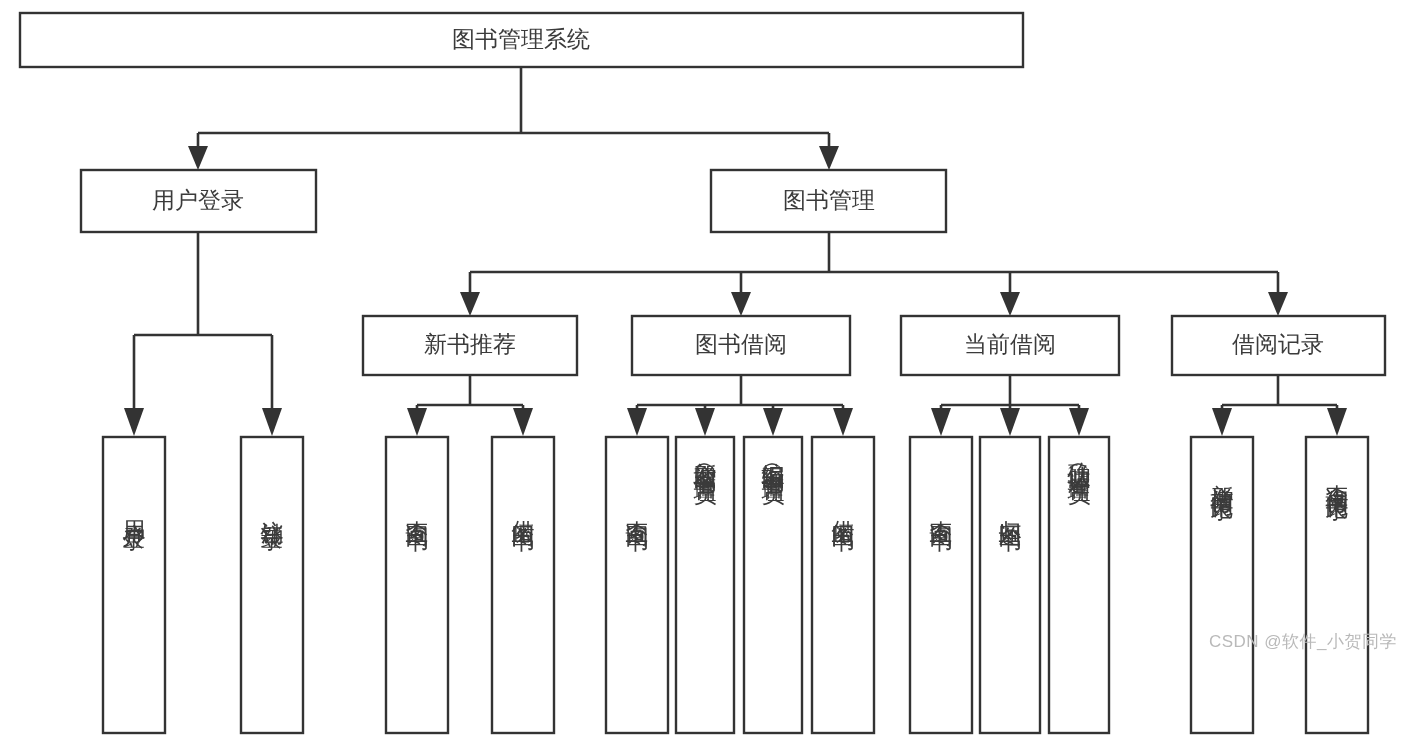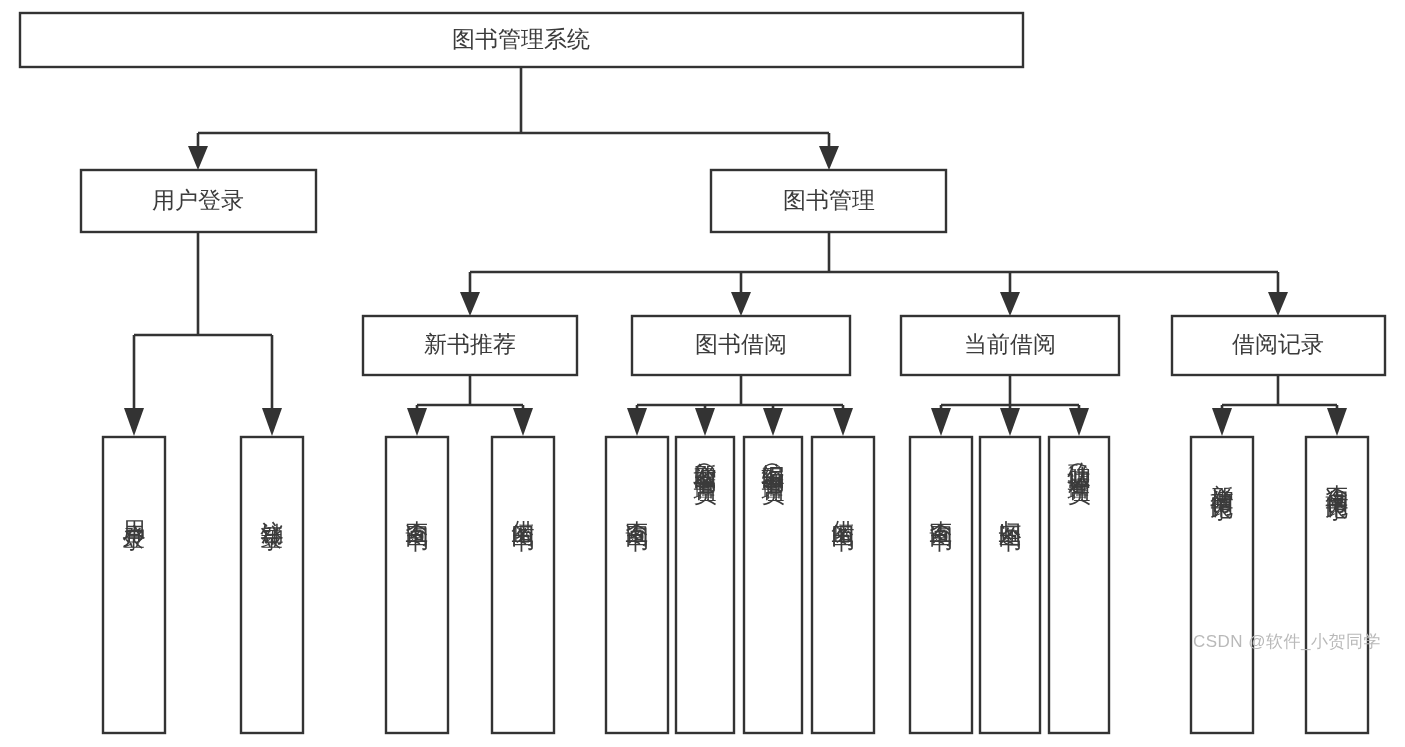--- a/index.html
+++ b/index.html
@@ -65,21 +65,21 @@
     text-orientation: upright;
     font-family: "Liberation Sans", "DejaVu Sans", sans-serif;
     font-size: 23px;
     color: #3b3b3b;
     letter-spacing: 3px;
     line-height: 1;
     white-space: nowrap;
   }
   #watermark {
     position: absolute;
-    right: 24px;
+    right: 8px;
     bottom: 6px;
     font-family: "Liberation Sans", "DejaVu Sans", sans-serif;
     font-size: 17px;
     color: #b9b9b9;
     letter-spacing: 0.5px;
     user-select: none;
   }
 </style>
 </head>
 <body>

